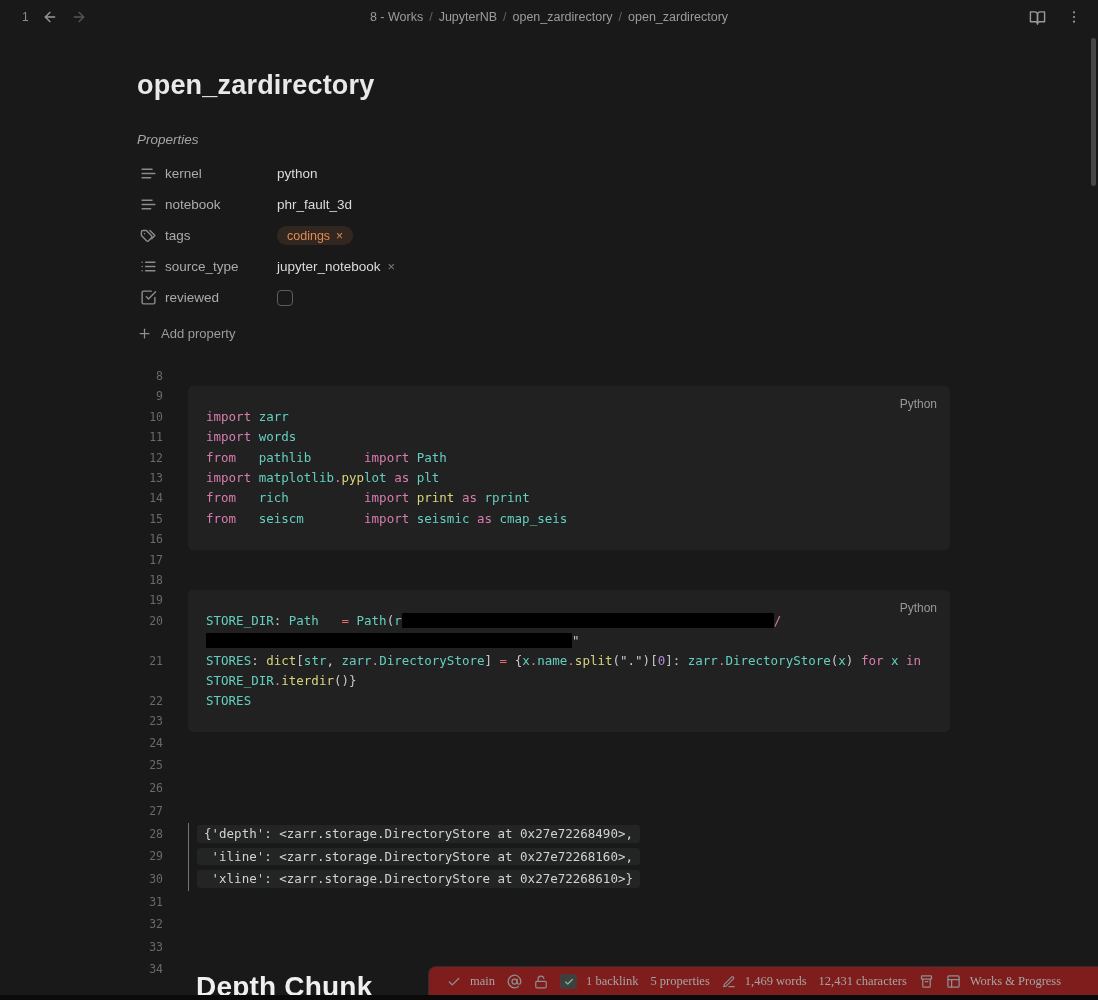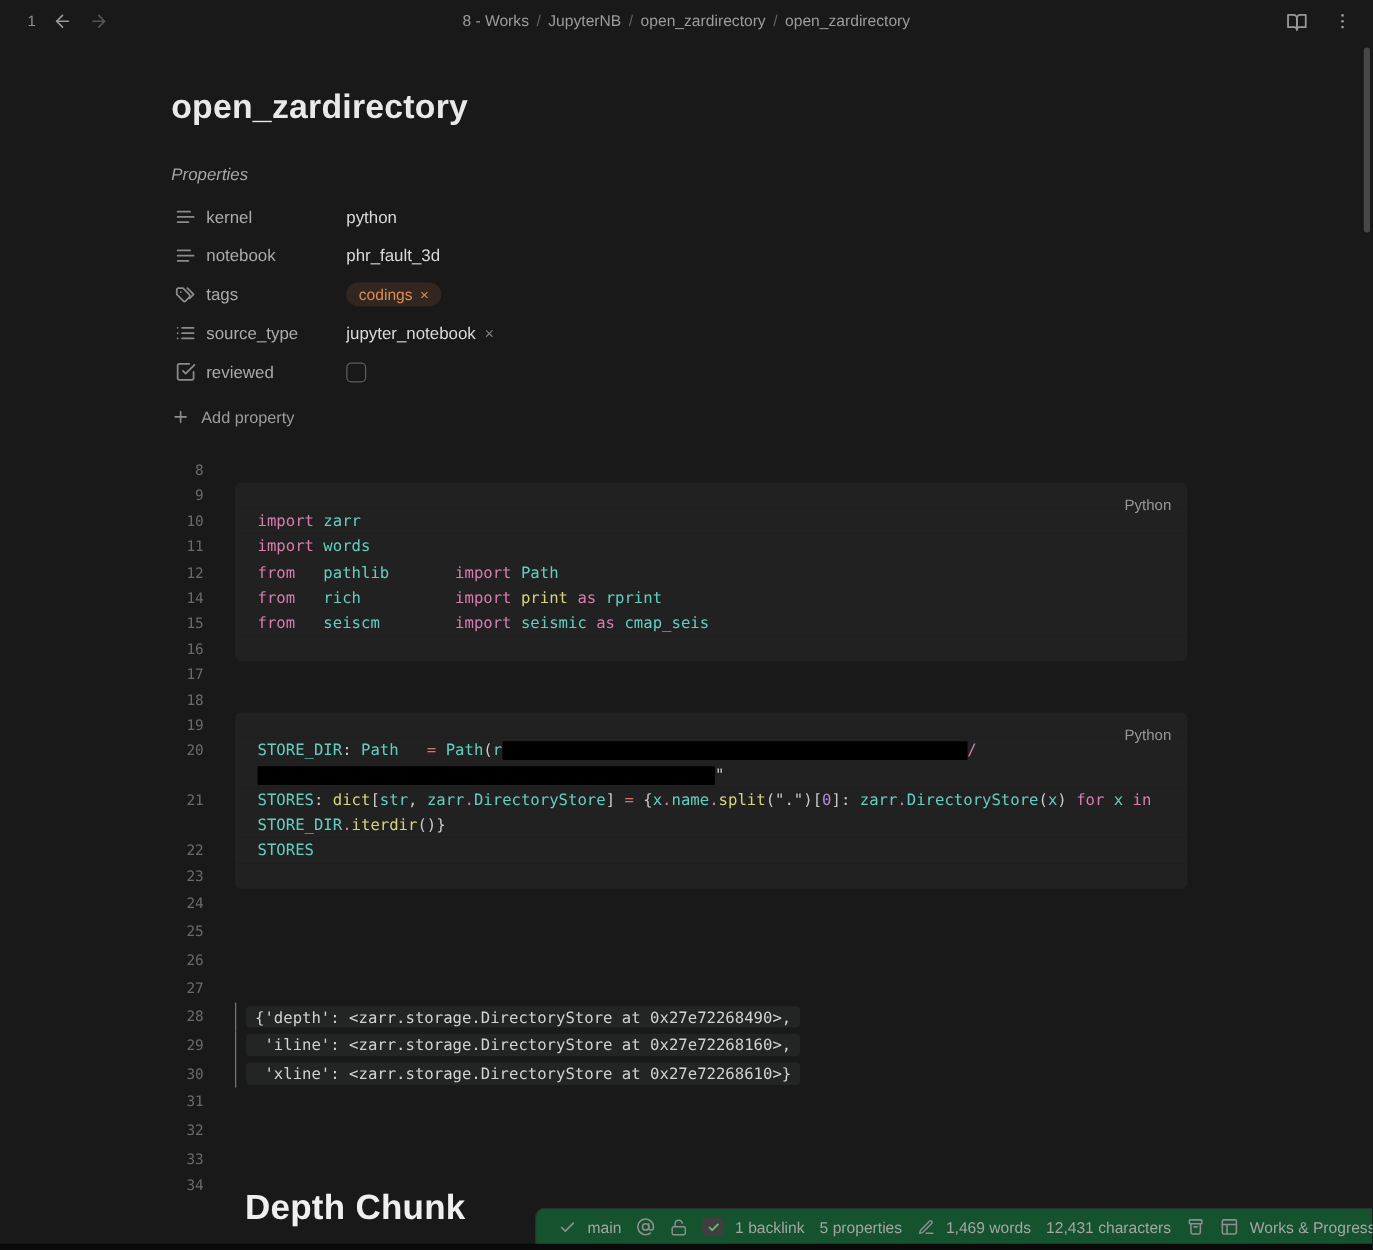--- a/index.html
+++ b/index.html
@@ -66,23 +66,23 @@
   .redact { display:inline-block; background:#000; height:15px; vertical-align:middle;
     transform:translateY(-1px); border-radius:1px; }
   .cnt.out { border-left:1px solid #737373; padding:2.5px 0 2.5px 8px; }
   .out-code { display:inline-block; background:#232424; color:#d2d2d2; padding:0 7px;
     border-radius:3px; white-space:pre; line-height:17.5px; }
   .cnt.heading { padding-left:8px; font-family:"Liberation Sans", sans-serif;
     font-size:28px; font-weight:700; color:#efefef; padding-top:12px; letter-spacing:.2px; }
 
   
   .statusbar { position:absolute; left:428px; right:0; top:966px; height:30px; z-index:5;
-    background:#14532d; border:1px solid #2e2e2e; border-right:none; border-bottom:none;
+    background:#7f1d1d; border:1px solid #2e2e2e; border-right:none; border-bottom:none;
     border-top-left-radius:8px; display:flex; align-items:center; gap:12px;
-    padding:0 14px 0 18px; color:#a5a5a5; font-size:12.5px; white-space:nowrap; }
+    padding:0 14px 0 18px; color:#a5a5a5; font-size:12.5px; white-space:nowrap;font-family:Liberation Serif, serif; }
   .sb-group { display:flex; align-items:center; gap:9px; }
   .folder-chip { width:17px; height:15px; background:#3f3f3f; border-radius:3px;
     display:flex; align-items:center; justify-content:center; color:#6fbf82; }
   .bottom-edge { position:absolute; left:0; right:0; bottom:0; height:5px; background:#0a0a0a; z-index:6; }
 </style>
 </head>
 <body>
 
 <header class="topbar">
   <div class="nav-left">
@@ -221,20 +221,26 @@
         <div class="codeline"><span class="tk-k">import </span><span class="tk-i">words</span></div>
       </div>
     </div>
     <div class="row">
       <div class="gut">12</div>
       <div class="cnt cb">
         <div class="codeline"><span class="tk-k">from</span><span class="tk-t">   </span><span class="tk-i">pathlib</span><span class="tk-t">       </span><span class="tk-k">import </span><span class="tk-i">Path</span></div>
       </div>
     </div>
     <div class="row">
+      <div class="gut">13</div>
+      <div class="cnt cb">
+        <div class="codeline"><span class="tk-k">import </span><span class="tk-i">matplotlib</span><span class="tk-k">.</span><span class="tk-f">pyp</span><span class="tk-i">lot</span><span class="tk-k"> as </span><span class="tk-i">plt</span></div>
+      </div>
+    </div>
+    <div class="row">
       <div class="gut">14</div>
       <div class="cnt cb">
         <div class="codeline"><span class="tk-k">from</span><span class="tk-t">   </span><span class="tk-i">rich</span><span class="tk-t">          </span><span class="tk-k">import </span><span class="tk-f">print</span><span class="tk-k"> as </span><span class="tk-i">rprint</span></div>
       </div>
     </div>
     <div class="row">
       <div class="gut">15</div>
       <div class="cnt cb">
         <div class="codeline"><span class="tk-k">from</span><span class="tk-t">   </span><span class="tk-i">seiscm</span><span class="tk-t">        </span><span class="tk-k">import </span><span class="tk-i">seismic</span><span class="tk-k"> as </span><span class="tk-i">cmap_seis</span></div>
       </div>

